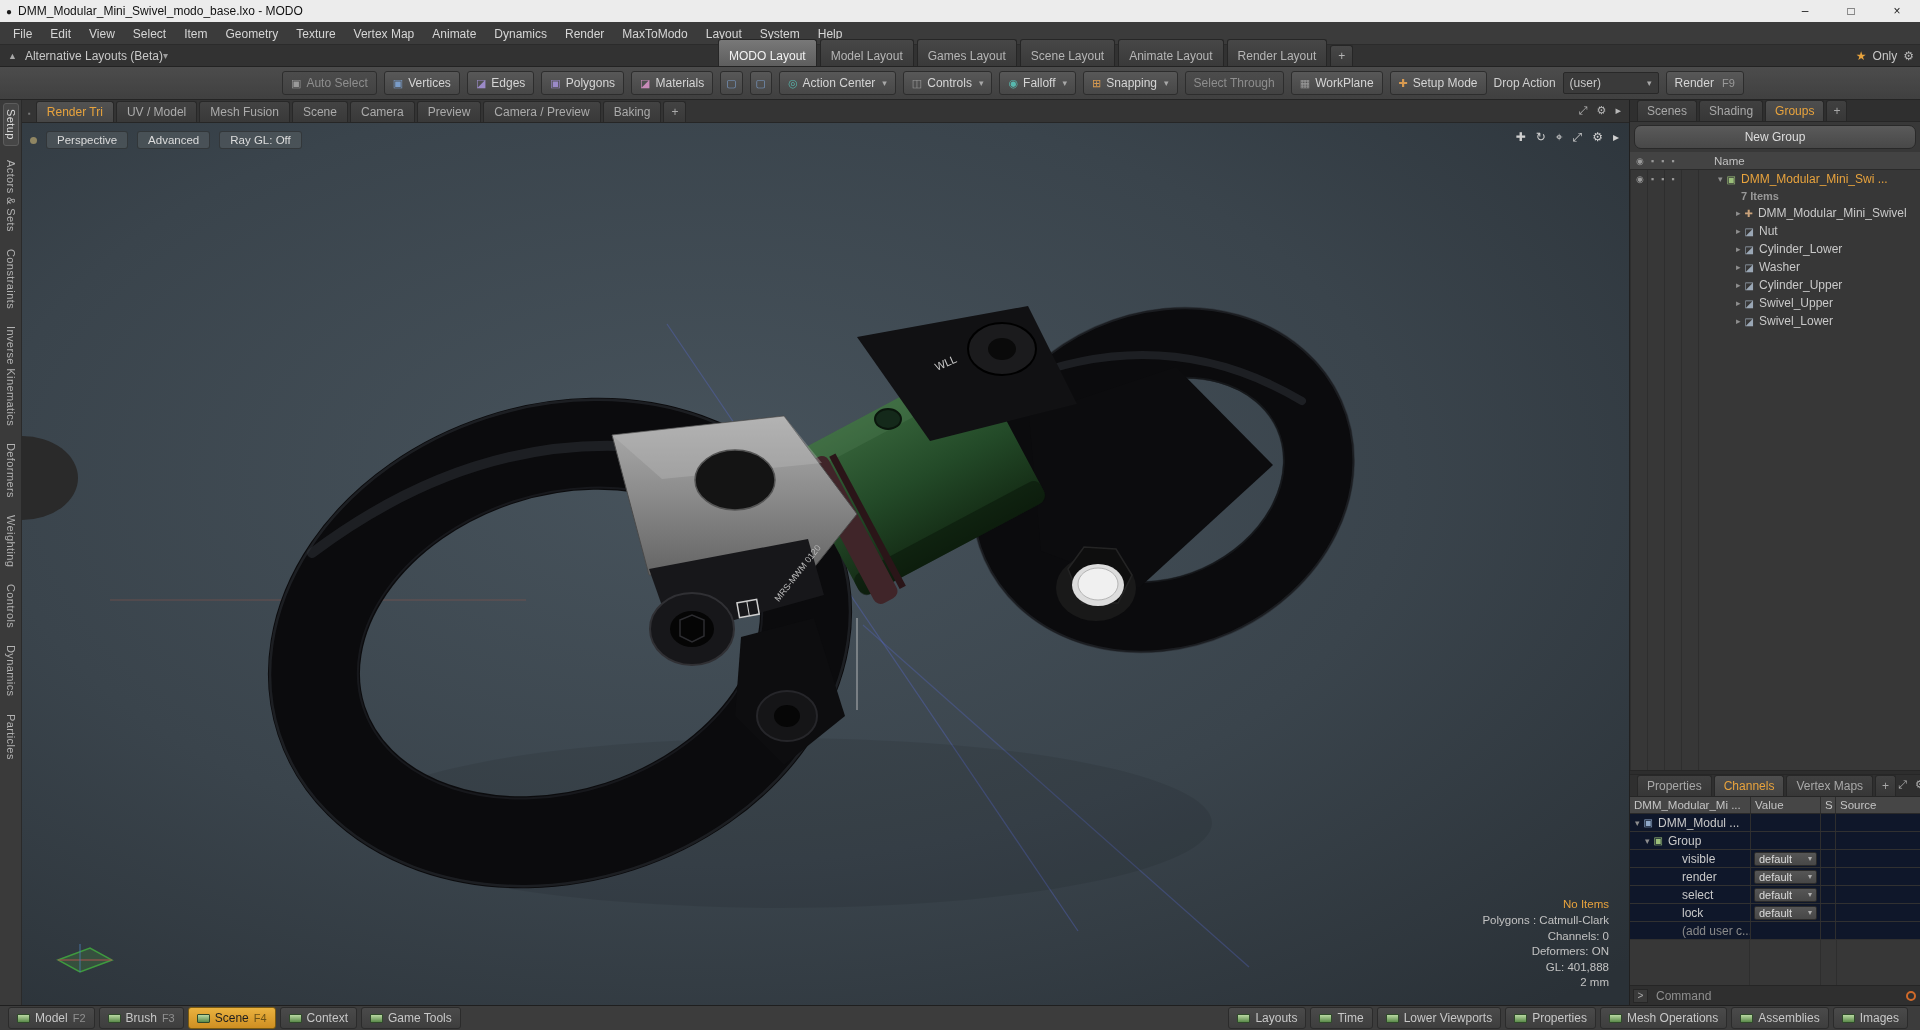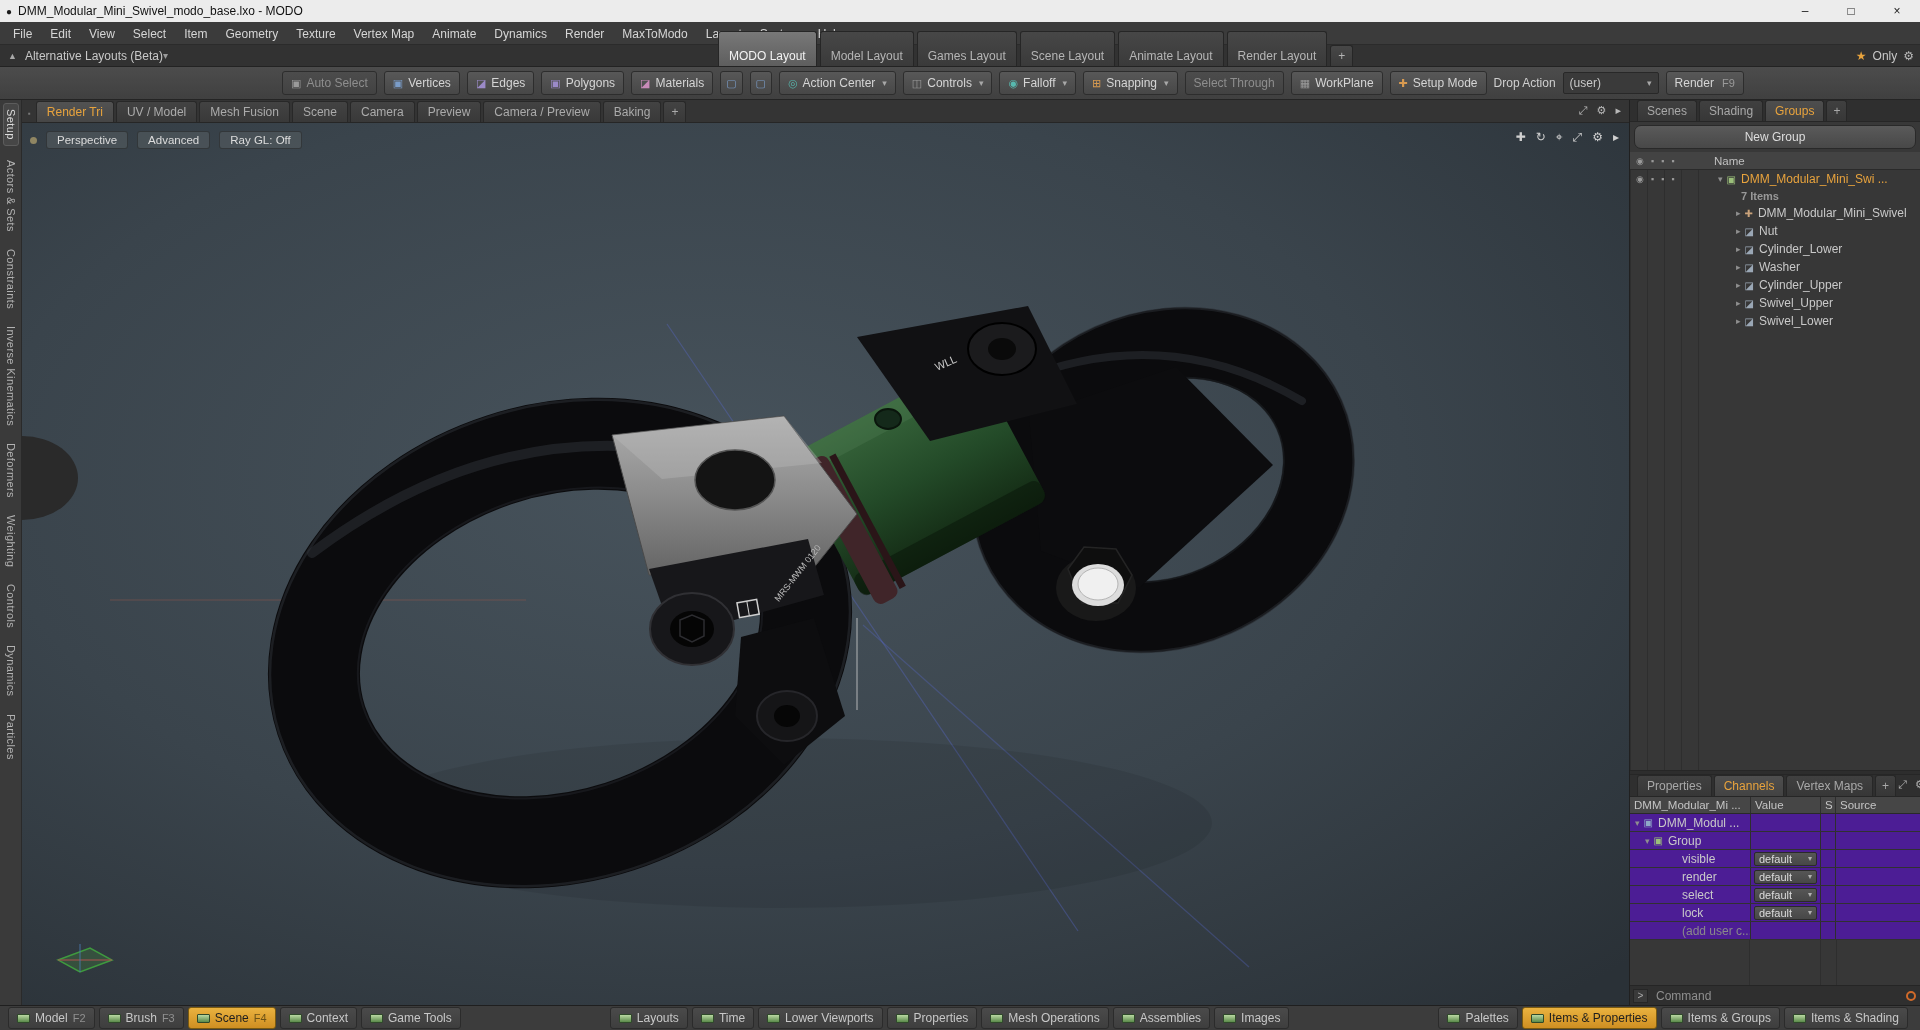--- a/index.html
+++ b/index.html
@@ -33,21 +33,21 @@
   
   .layoutbar {
     height: 22px; background: #323232; position: relative;
     display: flex; align-items: center; border-bottom: 1px solid #232323;
   }
   .pin-icon { font-size: 9px; color: #a8a8a8; margin: 0 8px 0 8px; }
   .alt-layouts { display: flex; align-items: center; color: #c8c8c8; }
   .alt-layouts .dd { font-size: 10px; color: #999; }
   .layout-tabs { position: absolute; left: 718px; bottom: 0; display: flex; align-items: flex-end; }
   .l-tab {
-    padding: 17px 10px 3px; margin-right: 3px; font-size: 12px; color: #b5b5b5;
+    padding: 9px 10px 3px; margin-right: 3px; font-size: 12px; color: #b5b5b5;
     background: linear-gradient(#474747,#3a3a3a); border: 1px solid #262626; border-bottom: none;
     border-radius: 3px 3px 0 0;
   }
   .l-tab.active { background: linear-gradient(#787878,#5e5e5e); color: #f2f2f2; }
   .l-tab.add { padding: 3px 7px; }
   .layout-right { position: absolute; right: 6px; display: flex; align-items: center; gap: 6px; color: #c8c8c8; }
   .star { color: #e8a33d; font-size: 12px; }
   .gear-glyph { color: #b8b8b8; font-size: 12px; }
 
   
@@ -110,21 +110,21 @@
     background: rgba(88,94,99,0.55); border: 1px solid rgba(25,25,25,0.45);
     color: #dcdcdc; font-size: 11.5px; padding: 2px 10px; border-radius: 3px;
   }
   .vp-view-icons { position: absolute; top: 7px; right: 10px; display: flex; gap: 10px; color: #d0d0d0; font-size: 12px; }
   .vp-stats { position: absolute; right: 20px; bottom: 14px; text-align: right; font-size: 11.5px; color: #c2c2c2; line-height: 1.36; }
   .vp-stats .no-items { color: #e8a33d; }
 
   
   .right-panel {
     position: absolute; right: 0; top: 0; bottom: 0; width: 291px;
-    background: #4c1d95; border-left: 1px solid #202020; display: flex; flex-direction: column;
+    background: #0f172a; border-left: 1px solid #202020; display: flex; flex-direction: column;
   }
   .p-tabs {
     height: 22px; background: #2f2f2f; display: flex; align-items: flex-end;
     padding-left: 7px; border-bottom: 1px solid #262626;
   }
   .p-tab {
     padding: 3px 9px; margin-right: 2px; font-size: 12px; color: #a8a8a8;
     background: linear-gradient(#404040,#373737); border: 1px solid #272727; border-bottom: none;
     border-radius: 3px 3px 0 0; white-space: nowrap;
   }
@@ -482,20 +482,28 @@
       </div>
       <div class="vp-view-icons">
         <span>✚</span>
         <span>↻</span>
         <span>⌖</span>
         <span>⤢</span>
         <span>⚙</span>
         <span>▸</span>
       </div>
 
+      <div class="vp-stats">
+        <div class="no-items">No Items</div>
+        <div>Polygons : Catmull-Clark</div>
+        <div>Channels: 0</div>
+        <div>Deformers: ON</div>
+        <div>GL: 401,888</div>
+        <div>2 mm</div>
+      </div>
     </div>
   </div>
 
   <div class="right-panel">
 
     <div class="p-tabs">
       <div class="p-tab">Scenes</div>
       <div class="p-tab">Shading</div>
       <div class="p-tab active">Groups</div>
       <div class="p-tab add">+</div>
@@ -730,31 +738,13 @@
     <div class="bb-btn">
       <span class="bb-icon"></span>
       <span>Assemblies</span>
     </div>
     <div class="bb-btn">
       <span class="bb-icon"></span>
       <span>Images</span>
     </div>
   </div>
 
-  <div class="bb-group">
-    <div class="bb-btn">
-      <span class="bb-icon"></span>
-      <span>Palettes</span>
-    </div>
-    <div class="bb-btn active">
-      <span class="bb-icon"></span>
-      <span>Items &amp; Properties</span>
-    </div>
-    <div class="bb-btn">
-      <span class="bb-icon"></span>
-      <span>Items &amp; Groups</span>
-    </div>
-    <div class="bb-btn">
-      <span class="bb-icon"></span>
-      <span>Items &amp; Shading</span>
-    </div>
-  </div>
 </div>
 
 </body></html>

